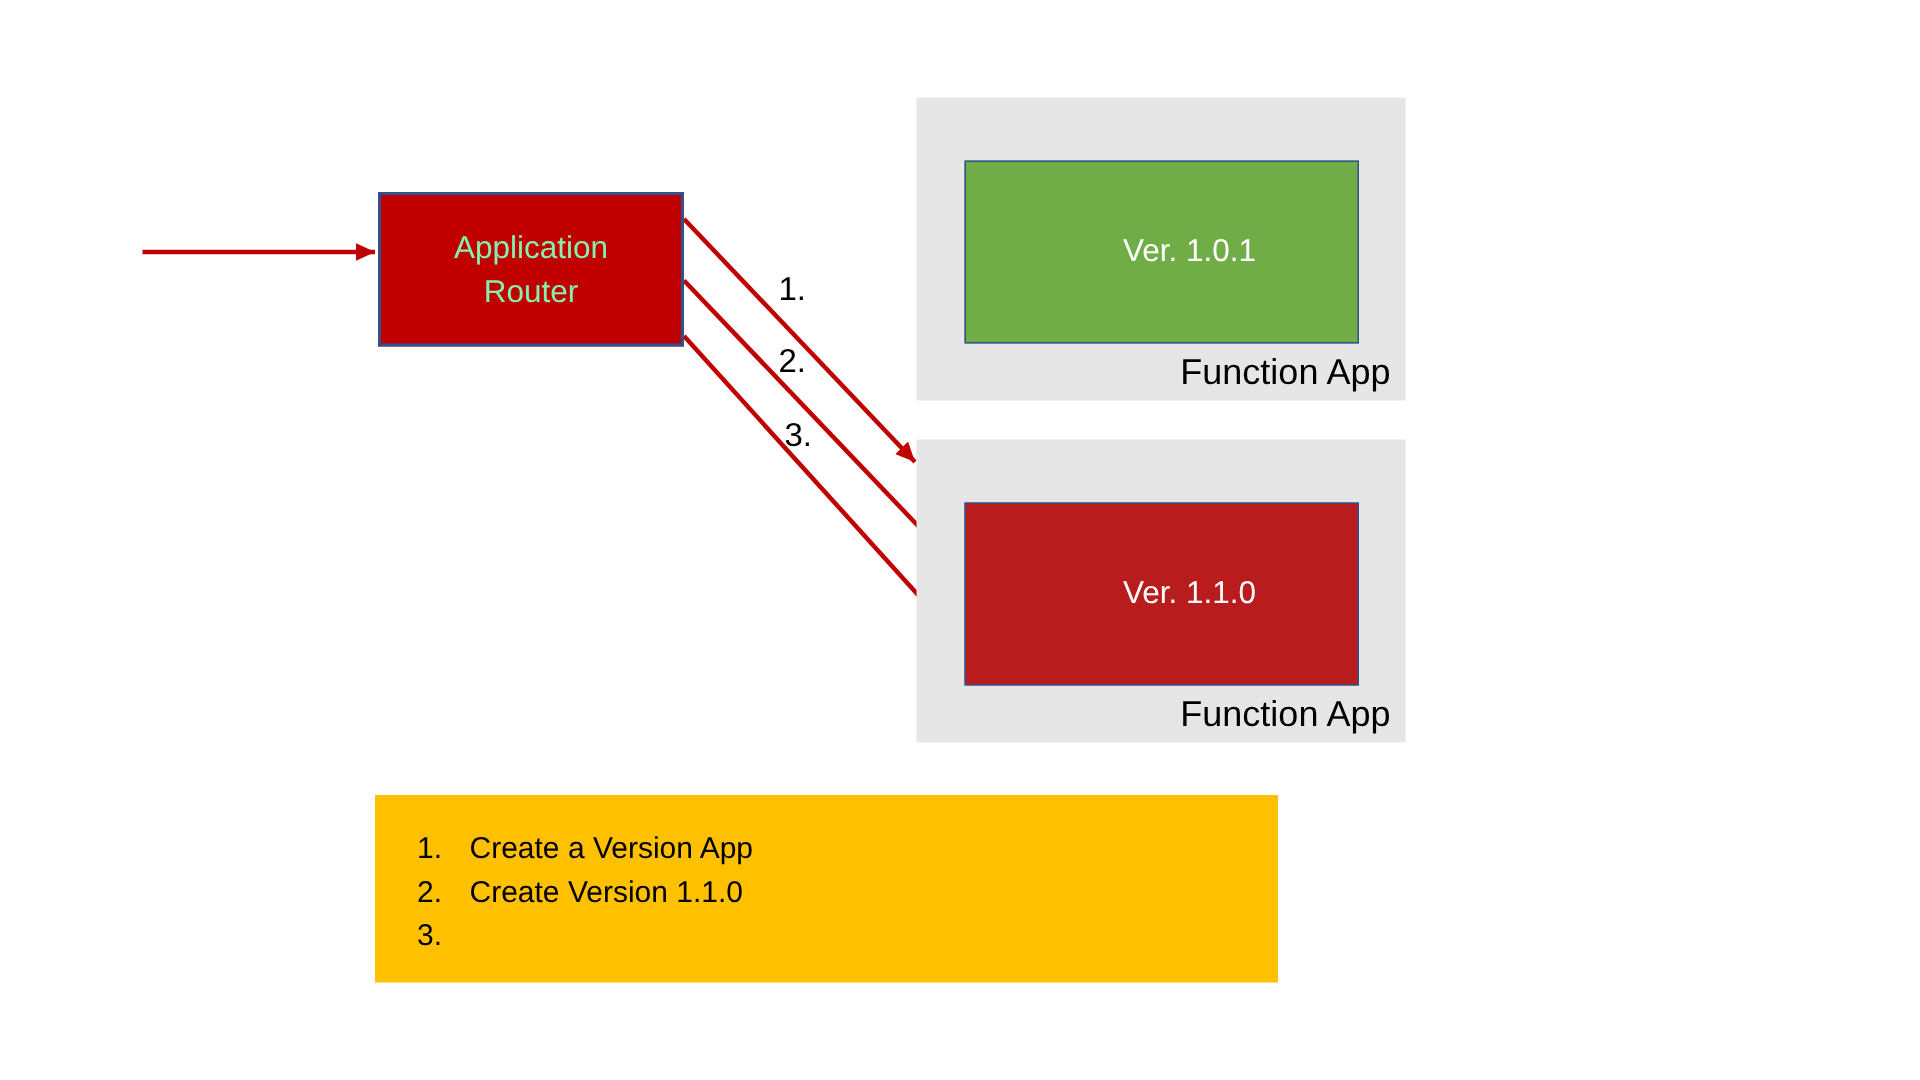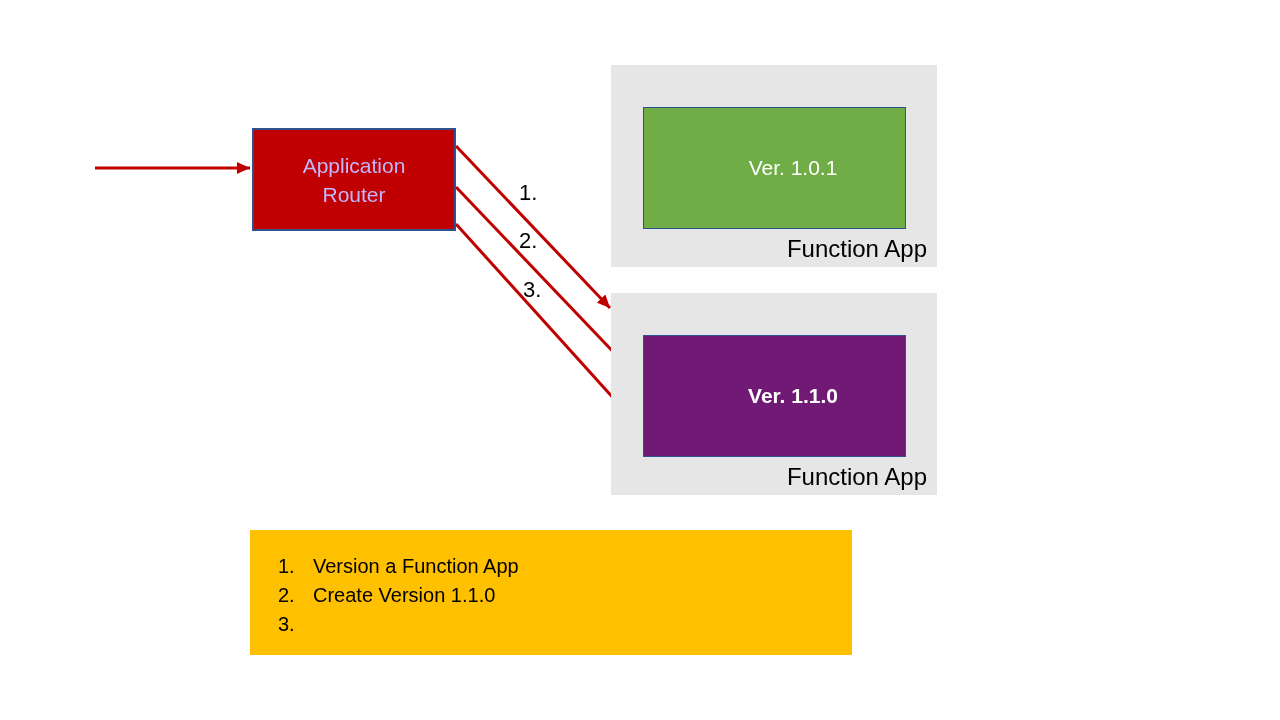--- a/index.html
+++ b/index.html
@@ -29,21 +29,21 @@
     left: 252px; top: 128px;
     width: 204px; height: 103px;
     background: #C00000;
     border: 2px solid #2F528F;
     box-sizing: border-box;
     display: flex;
     align-items: center;
     justify-content: center;
   }
   .router-box .label {
-    color: #c4b5fd;
+    color: #86efac;
     font-size: 21px;
     line-height: 29px;
     text-align: center;
     white-space: pre-line;
   }
   
   .fa-container {
     position: absolute;
     left: 611px;
     width: 326px; height: 202px;
@@ -62,21 +62,21 @@
     left: 32px; top: 42px;
     width: 263px; height: 122px;
     border: 1.5px solid #2F528F;
     box-sizing: border-box;
     display: flex;
     align-items: center;
     justify-content: center;
     padding-left: 37px;
   }
   .version-box.green { background: #70AD47; }
-  .version-box.blue  { background: #701a75; font-weight: bold; }
+  .version-box.blue  { background: #b91c1c; }
   .version-box .label {
     color: #ffffff;
     font-size: 21px;
   }
   
   .arrow-label {
     position: absolute;
     color: #000000;
     font-size: 22px;
   }
@@ -142,21 +142,21 @@
   <div class="fa-container second">
     <div class="version-box blue">
       <div class="label">Ver. 1.1.0</div>
     </div>
     <div class="fa-label">Function App</div>
   </div>
 
   <div class="steps-box">
     <div class="step-row">
       <span class="step-num">1.</span>
-      <span class="step-text">Version a Function App</span>
+      <span class="step-text">Create a Version App</span>
     </div>
     <div class="step-row">
       <span class="step-num">2.</span>
       <span class="step-text">Create Version 1.1.0</span>
     </div>
     <div class="step-row">
       <span class="step-num">3.</span>
     </div>
   </div>
 

